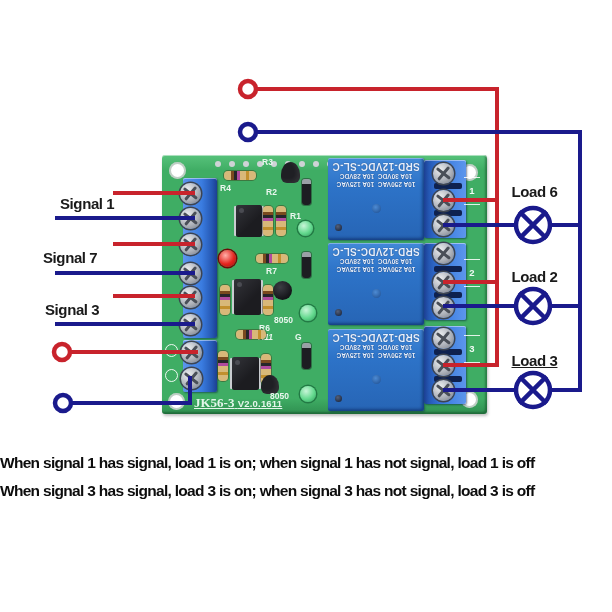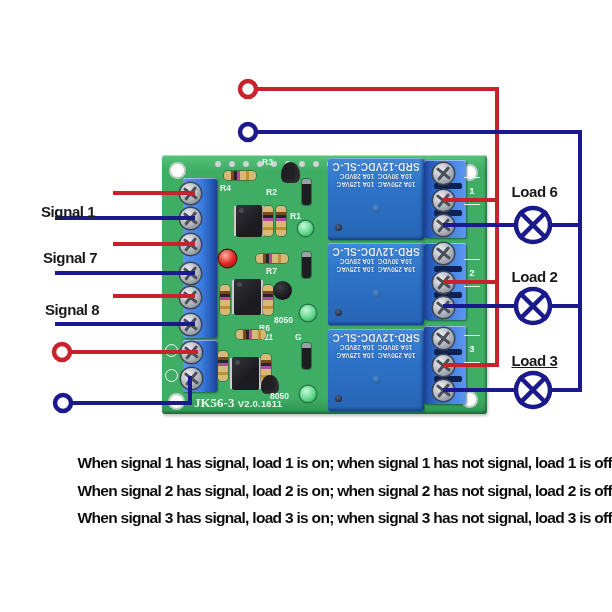--- a/index.html
+++ b/index.html
@@ -3,26 +3,26 @@
 <meta charset="utf-8">
 <style>
   html,body{margin:0;padding:0;background:#fff;}
   #stage{position:relative;width:612px;height:612px;background:#ffffff;overflow:hidden;
          font-family:"Liberation Sans",sans-serif;}
   
   .lbl{position:absolute;font-weight:bold;color:#1a1a1a;white-space:nowrap;
        font-size:15px;letter-spacing:-0.4px;line-height:1.1;}
   .lbl.center{text-align:center;}
   #top-label{left:158px;top:103px;width:300px;font-size:13.5px;text-align:center;}
-  #sig1{left:41px;top:196px;margin-top:8px;} #sig2{left:43px;top:250px;} #sig3{left:45px;top:302px;}
+  #sig1{left:60px;top:196px;} #sig2{left:43px;top:250px;} #sig3{left:45px;top:302px;}
   #ps1-label{left:11px;top:375px;font-size:13.5px;}
   #load1{left:492px;top:184px;width:85px;} #load2{left:492px;top:269px;width:85px;}
   #load3{left:492px;top:353px;width:85px;text-decoration:underline;}
   
-  #notes{position:absolute;left:0;top:449px;width:612px;text-align:right;
+  #notes{position:absolute;left:0;top:449px;width:612px;text-align:left;
          font-weight:bold;font-size:15.5px;letter-spacing:-0.7px;line-height:27.5px;color:#0d0d0d;}
   
   #pcb{position:absolute;left:162px;top:155px;width:325px;height:259px;border-radius:3px;
        background:linear-gradient(180deg,#57c27b 0,#3fad64 6%,#3fad64 94%,#2f8f50 100%);
        box-shadow:inset 0 1px 0 rgba(255,255,255,.5),inset -2px -2px 2px rgba(0,40,15,.35),1px 2px 3px rgba(0,0,0,.25);}
   .hole{position:absolute;width:17px;height:17px;border-radius:50%;background:#fff;
         box-shadow:0 0 0 2px rgba(0,60,25,.25) inset;}
   .pads{position:absolute;left:53px;top:6px;width:6px;height:6px;border-radius:50%;background:#cfd3d6;
         box-shadow:14px 0 0 #cfd3d6,28px 0 0 #cfd3d6,42px 0 0 #cfd3d6,56px 0 0 #cfd3d6,70px 0 0 #cfd3d6,84px 0 0 #cfd3d6,98px 0 0 #cfd3d6,112px 0 0 #cfd3d6;}
   
@@ -62,21 +62,21 @@
   .diode{position:absolute;width:9px;height:26px;border-radius:3px;background:linear-gradient(180deg,#9aa0a6 0 5px,#1d1d22 5px 100%);box-shadow:0 0 0 1px rgba(20,20,20,.4);}
   .led{position:absolute;border-radius:50%;}
   .led.g{background:radial-gradient(circle at 38% 32%,#c8f5d8,#63d98e 55%,#2f9b5b);box-shadow:0 0 0 1.5px #237a45;}
   .led.r{background:radial-gradient(circle at 38% 32%,#ffb0a8,#e3241f 55%,#9c0f0c);box-shadow:0 0 0 1.5px #6e0a08;}
   
   .silk{position:absolute;color:#eaf7ef;font-size:8.5px;font-weight:bold;letter-spacing:0;white-space:nowrap;}
   .chn{position:absolute;left:302px;width:16px;height:26px;line-height:26px;text-align:center;color:#f2fbf5;
        font-size:9.5px;font-weight:bold;border-top:1.5px solid rgba(255,255,255,.85);border-bottom:1.5px solid rgba(255,255,255,.85);}
   .ring{position:absolute;width:11px;height:11px;border-radius:50%;border:1.6px solid rgba(255,255,255,.9);}
   #board-id{position:absolute;left:32px;top:240px;color:#e4f6ea;font-family:"Liberation Serif",serif;
-            font-weight:bold;font-size:13px;white-space:nowrap;}
+            font-weight:bold;font-size:13px;white-space:nowrap;text-decoration:underline;}
   #board-ver{font-family:"Liberation Sans",sans-serif;font-weight:bold;font-size:9.5px;letter-spacing:.2px;}
   
   #wires{position:absolute;left:0;top:0;width:612px;height:612px;pointer-events:none;}
 </style>
 </head>
 <body>
 
 <div id="stage">
 
   <div id="pcb">
@@ -216,24 +216,23 @@
       </g>
       <g stroke-width="4.5">
         <circle cx="533" cy="390" r="17" fill="#fff"></circle>
         <path d="M521,378 L545,402 M545,378 L521,402"></path>
       </g>
     </g>
   </svg>
 
   <div class="lbl" id="sig1">Signal 1</div>
   <div class="lbl" id="sig2">Signal 7</div>
-  <div class="lbl" id="sig3">Signal 8</div>
+  <div class="lbl" id="sig3">Signal 3</div>
   <div class="lbl center" id="load1">Load 6</div>
   <div class="lbl center" id="load2">Load 2</div>
   <div class="lbl center" id="load3">Load 3</div>
 
   <div id="notes">
     <div>When signal 1 has signal, load 1 is on; when signal 1 has not signal, load 1 is off</div>
-    <div>When signal 2 has signal, load 2 is on; when signal 2 has not signal, load 2 is off</div>
     <div>When signal 3 has signal, load 3 is on; when signal 3 has not signal, load 3 is off</div>
   </div>
 
 </div>
 
 </body></html>

